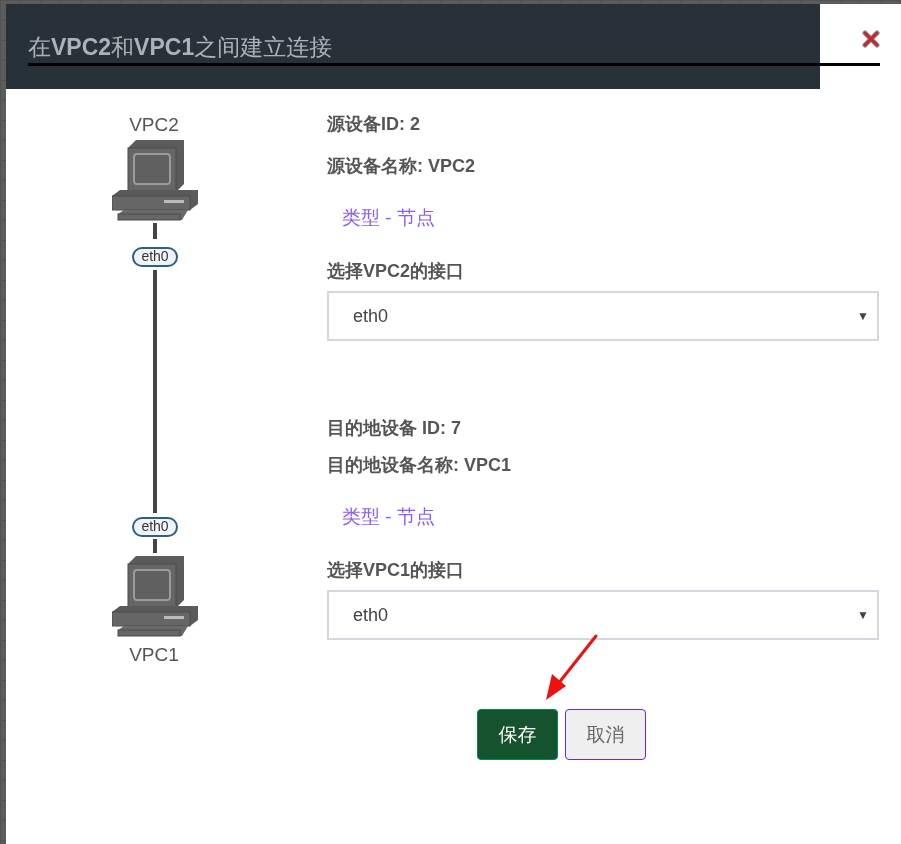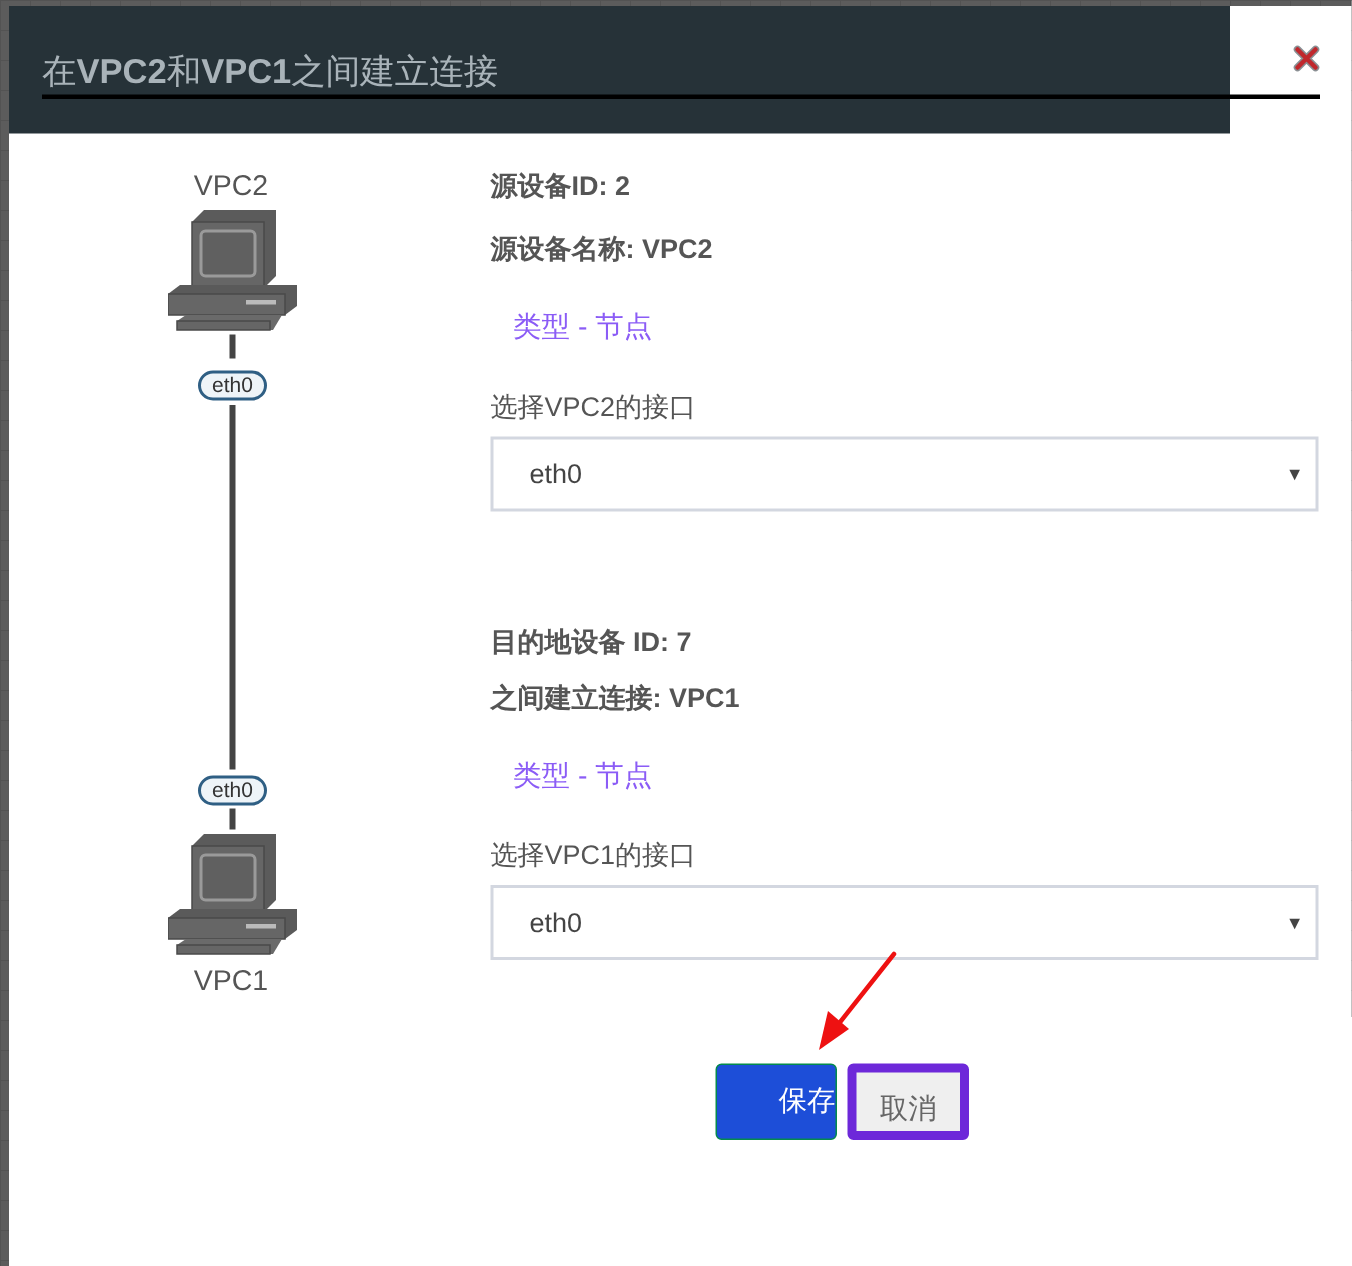--- a/index.html
+++ b/index.html
@@ -48,38 +48,38 @@
     font-size:14px; color:#333; text-align:center; line-height:15px;
   }
   
   .info-line {
     position:absolute; left:321px; font-size:18px; font-weight:bold; color:#555; white-space:nowrap;
   }
   .type-link {
     position:absolute; left:336px; font-size:19px; color:#8b5cf6; text-decoration:none; white-space:nowrap; cursor:pointer;
   }
   .select-label {
-    position:absolute; left:321px; font-size:18px; font-weight:normal; color:#555; white-space:nowrap;
+    position:absolute; left:321px; font-size:18px; font-weight:bold; color:#555; white-space:nowrap;
   }
   .select-box {
     position:absolute; left:321px; width:552px; height:50px; box-sizing:border-box;
     border:2px solid #d3d7e0; background:#fff; cursor:pointer;
   }
   .select-value {
     position:absolute; left:24px; top:13px; font-size:18px; color:#444;
   }
   .select-caret {
     position:absolute; right:8px; top:16px; font-size:12px; color:#444;
   }
   .btn {
     position:absolute; height:51px; box-sizing:border-box; border-radius:4px;
     font-size:19px; text-align:center; line-height:49px; cursor:pointer;
   }
-  .btn-save { left:471px; top:705px; width:81px; background:#1d4ed8; color:#fff; border:1px solid #048a4d;text-align:right; }
-  .btn-cancel { left:559px; top:705px; width:81px; background:#efefef; color:#666; border:6px solid #6d28d9; }
+  .btn-save { left:471px; top:705px; width:81px; background:#14532d; color:#fff; border:1px solid #048a4d; }
+  .btn-cancel { left:559px; top:705px; width:81px; background:#efefef; color:#666; border:1px solid #6d28d9; }
   .arrow { position:absolute; left:0; top:0; pointer-events:none; }
 </style>
 </head>
 <body>
 
 <div class="bg-grid"></div>
 
 <div class="modal">
   <div class="modal-header">
     <div class="modal-title"><span>在</span><b>VPC2</b><span>和</span><b>VPC1</b><span>之间建立连接</span></div>
@@ -123,21 +123,21 @@
   <div class="info-line" style="top:108px;">源设备ID: 2</div>
   <div class="info-line" style="top:150px;">源设备名称: VPC2</div>
   <a class="type-link" style="top:201px;">类型 - 节点</a>
   <div class="select-label" style="top:255px;">选择VPC2的接口</div>
   <div class="select-box" style="top:287px;">
     <span class="select-value">eth0</span>
     <span class="select-caret">▼</span>
   </div>
 
   <div class="info-line" style="top:412px;">目的地设备 ID: 7</div>
-  <div class="info-line" style="top:449px;">之间建立连接: VPC1</div>
+  <div class="info-line" style="top:449px;">目的地设备名称: VPC1</div>
   <a class="type-link" style="top:500px;">类型 - 节点</a>
   <div class="select-label" style="top:554px;">选择VPC1的接口</div>
   <div class="select-box" style="top:586px;">
     <span class="select-value">eth0</span>
     <span class="select-caret">▼</span>
   </div>
 
   <div class="btn btn-save">保存</div>
   <div class="btn btn-cancel">取消</div>
 </div>

